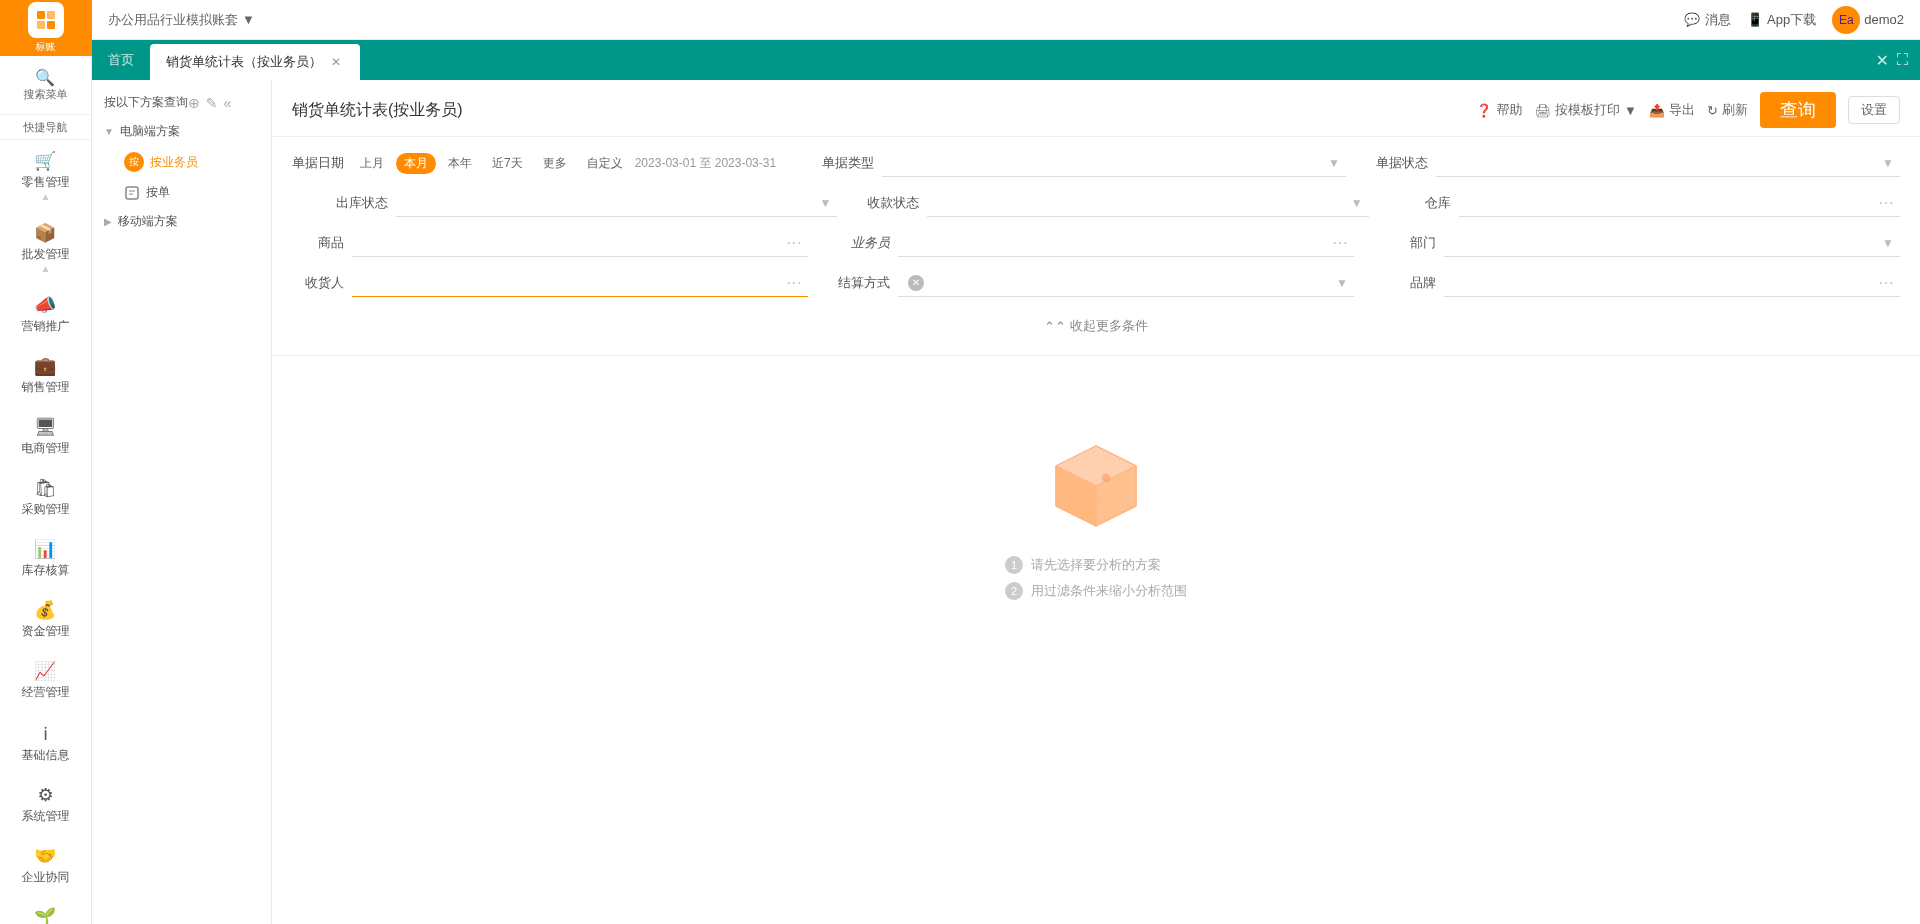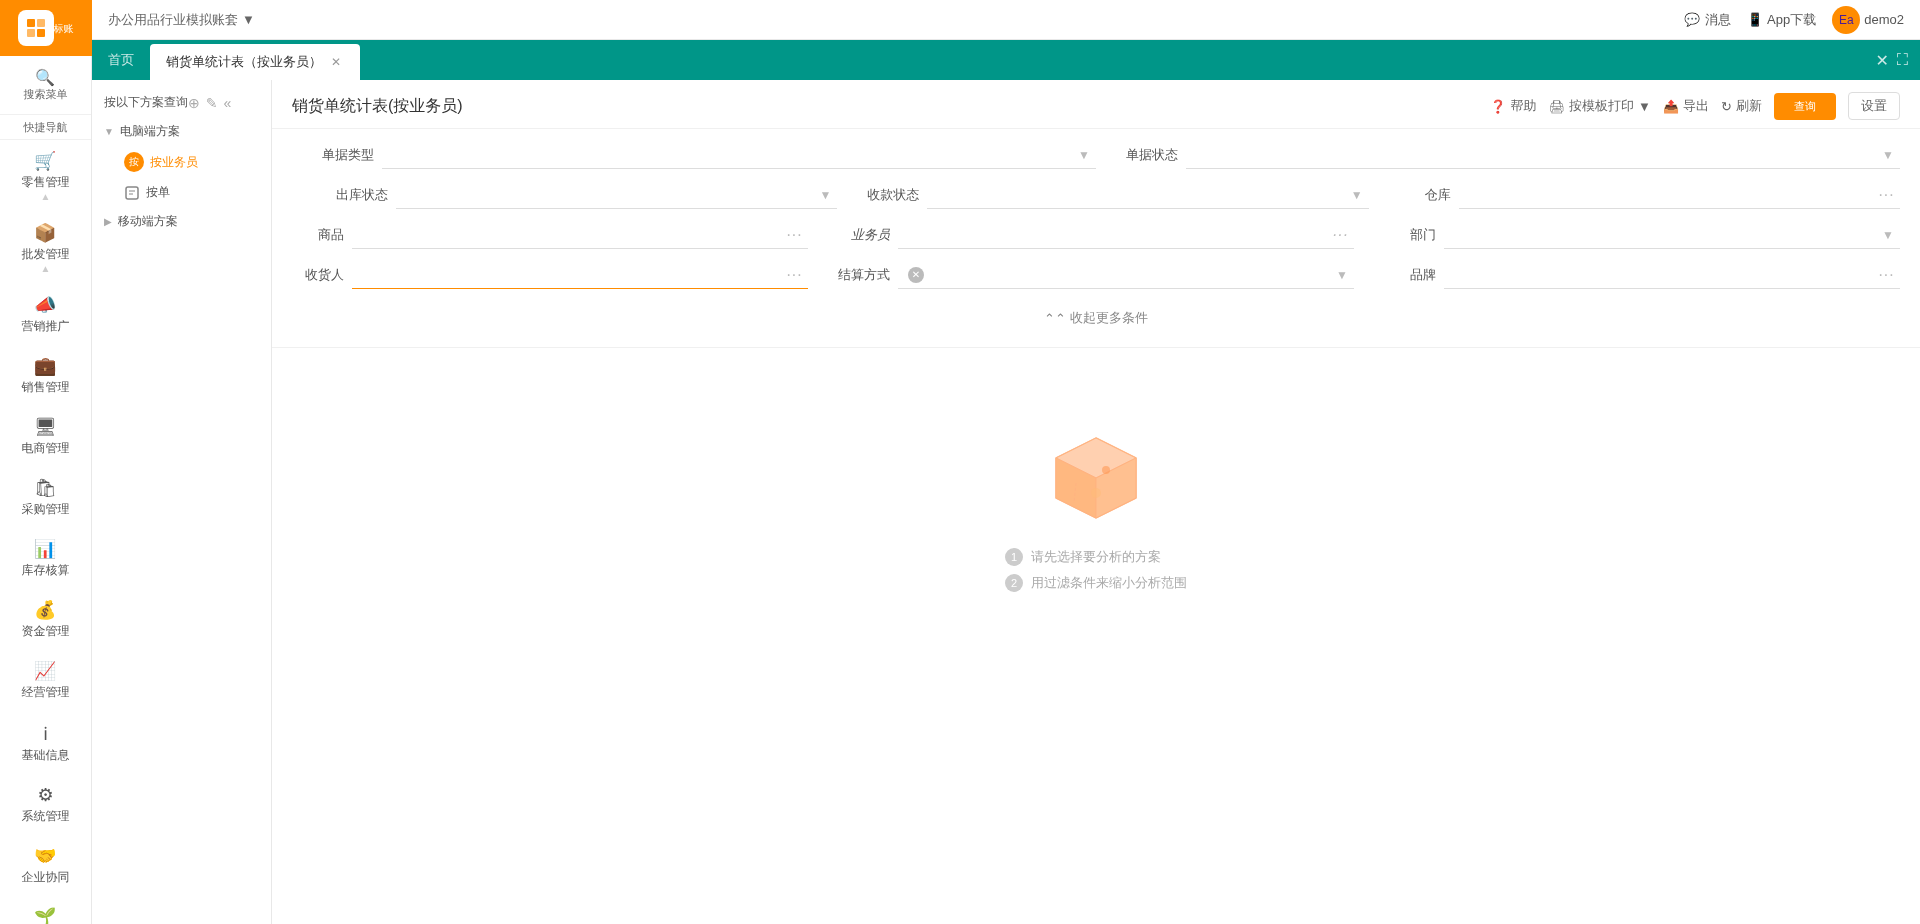--- a/index.html
+++ b/index.html
@@ -1,20 +1,20 @@
 <!DOCTYPE html>
 <html><head>
   <meta charset="utf-8">
   <style>
     * { box-sizing: border-box; margin: 0; padding: 0; }
     body { font-family: "Microsoft YaHei", "PingFang SC", sans-serif; font-size: 13px; background: #f5f5f5; display: flex; height: 924px; overflow: hidden; }
 
     
     .sidebar { width: 92px; background: #fff; display: flex; flex-direction: column; align-items: center; border-right: 1px solid #e8e8e8; height: 100%; }
-    .sidebar-logo { width: 92px; height: 56px; background: #ff8c00; display: flex; align-items: center; justify-content: center; flex-direction: row; cursor: pointer; }
+    .sidebar-logo { width: 92px; height: 56px; background: #ff8c00; display: flex; align-items: center; justify-content: center; flex-direction: column; cursor: pointer; }
     .sidebar-logo-icon { width: 36px; height: 36px; background: #fff; border-radius: 8px; display: flex; align-items: center; justify-content: center; }
     .sidebar-logo-icon svg { width: 24px; height: 24px; }
     .sidebar-logo-text { color: #fff; font-size: 10px; margin-top: 2px; }
     .sidebar-search { padding: 8px 0; width: 100%; text-align: center; border-bottom: 1px solid #f0f0f0; }
     .sidebar-search-btn { display: flex; flex-direction: column; align-items: center; color: #666; font-size: 11px; cursor: pointer; padding: 4px 0; }
     .sidebar-nav-label { width: 100%; text-align: center; padding: 4px 0; border-bottom: 1px solid #f0f0f0; }
     .sidebar-nav-label span { color: #666; font-size: 11px; cursor: pointer; }
     .sidebar-menu { flex: 1; width: 100%; overflow-y: auto; }
     .sidebar-item { display: flex; flex-direction: column; align-items: center; padding: 10px 4px; cursor: pointer; color: #555; font-size: 12px; }
     .sidebar-item-icon { font-size: 18px; margin-bottom: 2px; }
@@ -58,21 +58,21 @@
     .tree-icon-small { width: 16px; height: 16px; display: flex; align-items: center; justify-content: center; color: #888; }
 
     
     .right-panel { flex: 1; background: #fff; overflow-y: auto; padding: 0; }
 
     
     .page-header { display: flex; align-items: center; justify-content: space-between; padding: 12px 20px 8px; border-bottom: 1px solid #f0f0f0; }
     .page-title { font-size: 16px; color: #333; font-weight: 500; }
     .page-actions { display: flex; align-items: center; gap: 12px; }
     .page-action-btn { display: flex; align-items: center; gap: 4px; color: #666; font-size: 13px; cursor: pointer; }
-    .btn-primary { background: #ff8c00; color: #fff; border: none; padding: 6px 20px; border-radius: 4px; cursor: pointer; font-size: 11px; }
+    .btn-primary { background: #ff8c00; color: #fff; border: none; padding: 6px 20px; border-radius: 4px; cursor: pointer; font-size: 18px; }
     .btn-secondary { background: #fff; color: #666; border: 1px solid #ddd; padding: 4px 12px; border-radius: 4px; cursor: pointer; font-size: 13px; }
 
     
     .filter-area { padding: 12px 20px; border-bottom: 1px solid #f0f0f0; }
     .filter-row { display: flex; align-items: center; margin-bottom: 12px; gap: 0; }
     .filter-row:last-child { margin-bottom: 0; }
     .filter-item { display: flex; align-items: center; flex: 1; min-width: 0; }
     .filter-label { color: #555; font-size: 13px; white-space: nowrap; min-width: 60px; text-align: right; padding-right: 8px; }
     .filter-control { flex: 1; border: none; border-bottom: 1px solid #ddd; padding: 4px 6px; font-size: 13px; color: #333; background: transparent; outline: none; cursor: pointer; display: flex; align-items: center; justify-content: space-between; min-height: 28px; }
     .filter-control.active { border-bottom-color: #ff8c00; }
@@ -287,20 +287,32 @@
             <span>刷新</span>
           </div>
           <button class="btn-primary">查询</button>
           <button class="btn-secondary">设置</button>
         </div>
       </div>
 
       <div class="filter-area">
 
         <div class="filter-row">
+          <div class="filter-item" style="flex:none; align-items:center; min-width:500px;">
+            <span class="filter-label">单据日期</span>
+            <div class="date-quick-btns">
+              <span class="date-quick-btn">上月</span>
+              <span class="date-quick-btn active">本月</span>
+              <span class="date-quick-btn">本年</span>
+              <span class="date-quick-btn">近7天</span>
+              <span class="date-quick-btn">更多</span>
+              <span class="date-quick-btn">自定义</span>
+            </div>
+            <span class="date-range">2023-03-01 至 2023-03-31</span>
+          </div>
           <div class="filter-item" style="flex:1; margin-left:30px;">
             <span class="filter-label">单据类型</span>
             <div class="filter-control">
               <span class="filter-control-placeholder"></span>
               <span class="filter-chevron">▼</span>
             </div>
           </div>
           <div class="filter-item" style="flex:1; margin-left:30px;">
             <span class="filter-label">单据状态</span>
             <div class="filter-control">

